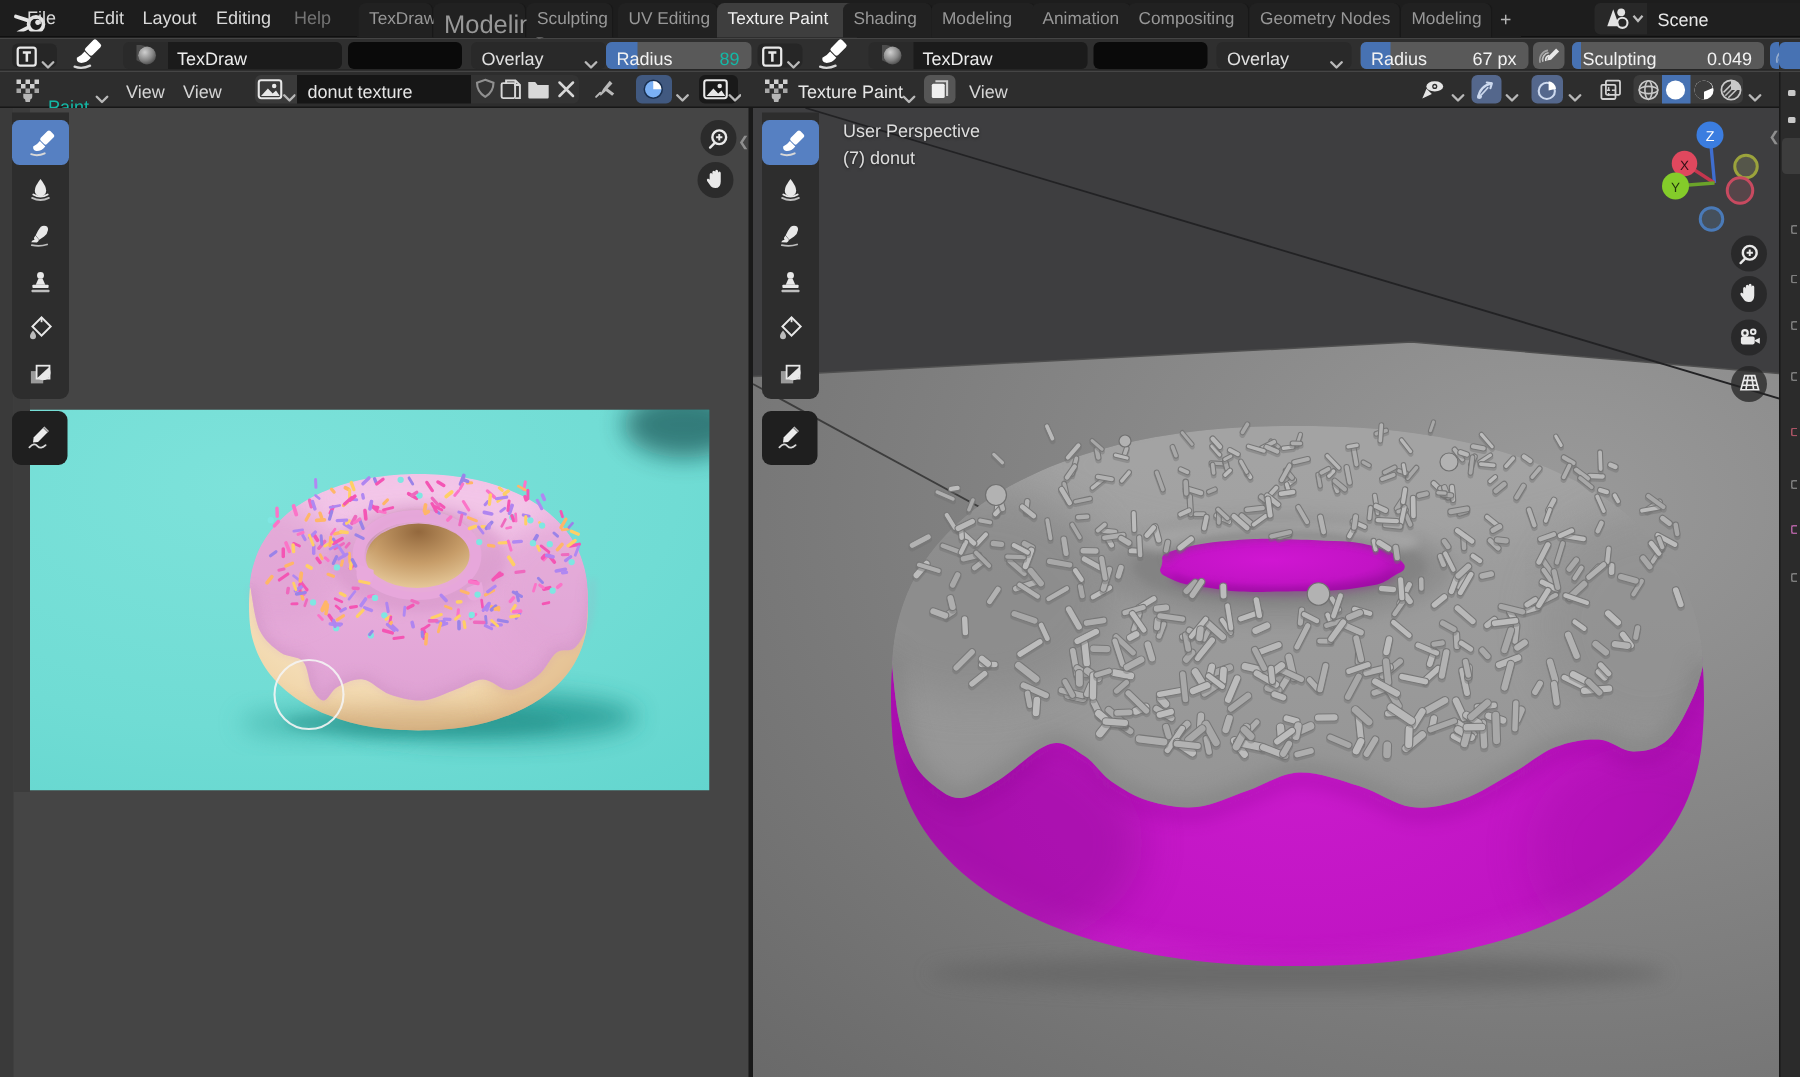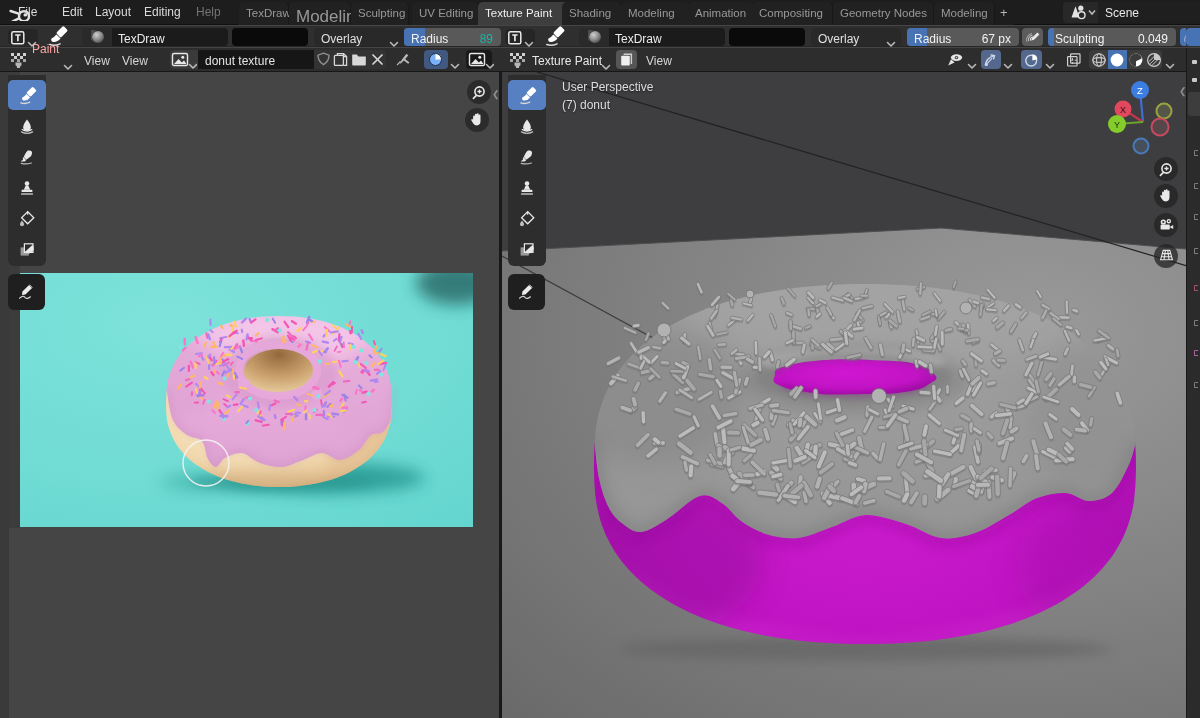--- a/index.html
+++ b/index.html
@@ -174,21 +174,21 @@
           <rect x="7" y="2" width="3" height="3"></rect>
           <rect x="13" y="2" width="3" height="3"></rect>
           <rect x="4" y="5" width="3" height="3"></rect>
           <rect x="10" y="5" width="3" height="3"></rect>
           <rect x="1" y="8" width="3" height="3" opacity="0.75"></rect>
           <rect x="7" y="8" width="3" height="3" opacity="0.75"></rect>
           <rect x="13" y="8" width="3" height="3" opacity="0.75"></rect>
           <path d="M5.5 11.5 h6 v2.2 q0 1.2 -1.2 1.4 l-0.4 2 h-2.8 l-0.4 -2 q-1.2 -0.2 -1.2 -1.4 Z" opacity="0.85"></path>
         </g>
       </svg></div>
-<div class="ab txt" style="left:32px;top:43px;color:#fca5a5">Paint</div>
+<div class="ab txt" style="left:32px;top:65px;color:#14b8a6">Paint</div>
 <div class="ab" style="left:63px;top:57px"><svg width="10" height="8" viewBox="0 0 10 8" style="">
         <path d="M1.5 2.5 L5 6 L8.5 2.5" stroke="#b9b9b9" stroke-width="1.6" fill="none" stroke-linecap="round" stroke-linejoin="round"></path>
       </svg></div>
 <div class="ab txt" style="left:84px;top:55px">View</div>
 <div class="ab txt" style="left:122px;top:55px">View</div>
 <div class="ab" style="left:170px;top:50px;width:28px;height:19px;background:#3a3a3a;border-radius:4px 0 0 4px"></div>
 <div class="ab" style="left:171px;top:51px"><svg width="18" height="17" viewBox="0 0 18 17" style="">
         <g>
           <rect x="1.5" y="2.5" width="15" height="12" rx="1.6" fill="none" stroke="#e8e8e8" stroke-width="1.4"></rect>
           <circle cx="11.8" cy="6.3" r="1.5" fill="#e8e8e8"></circle>

